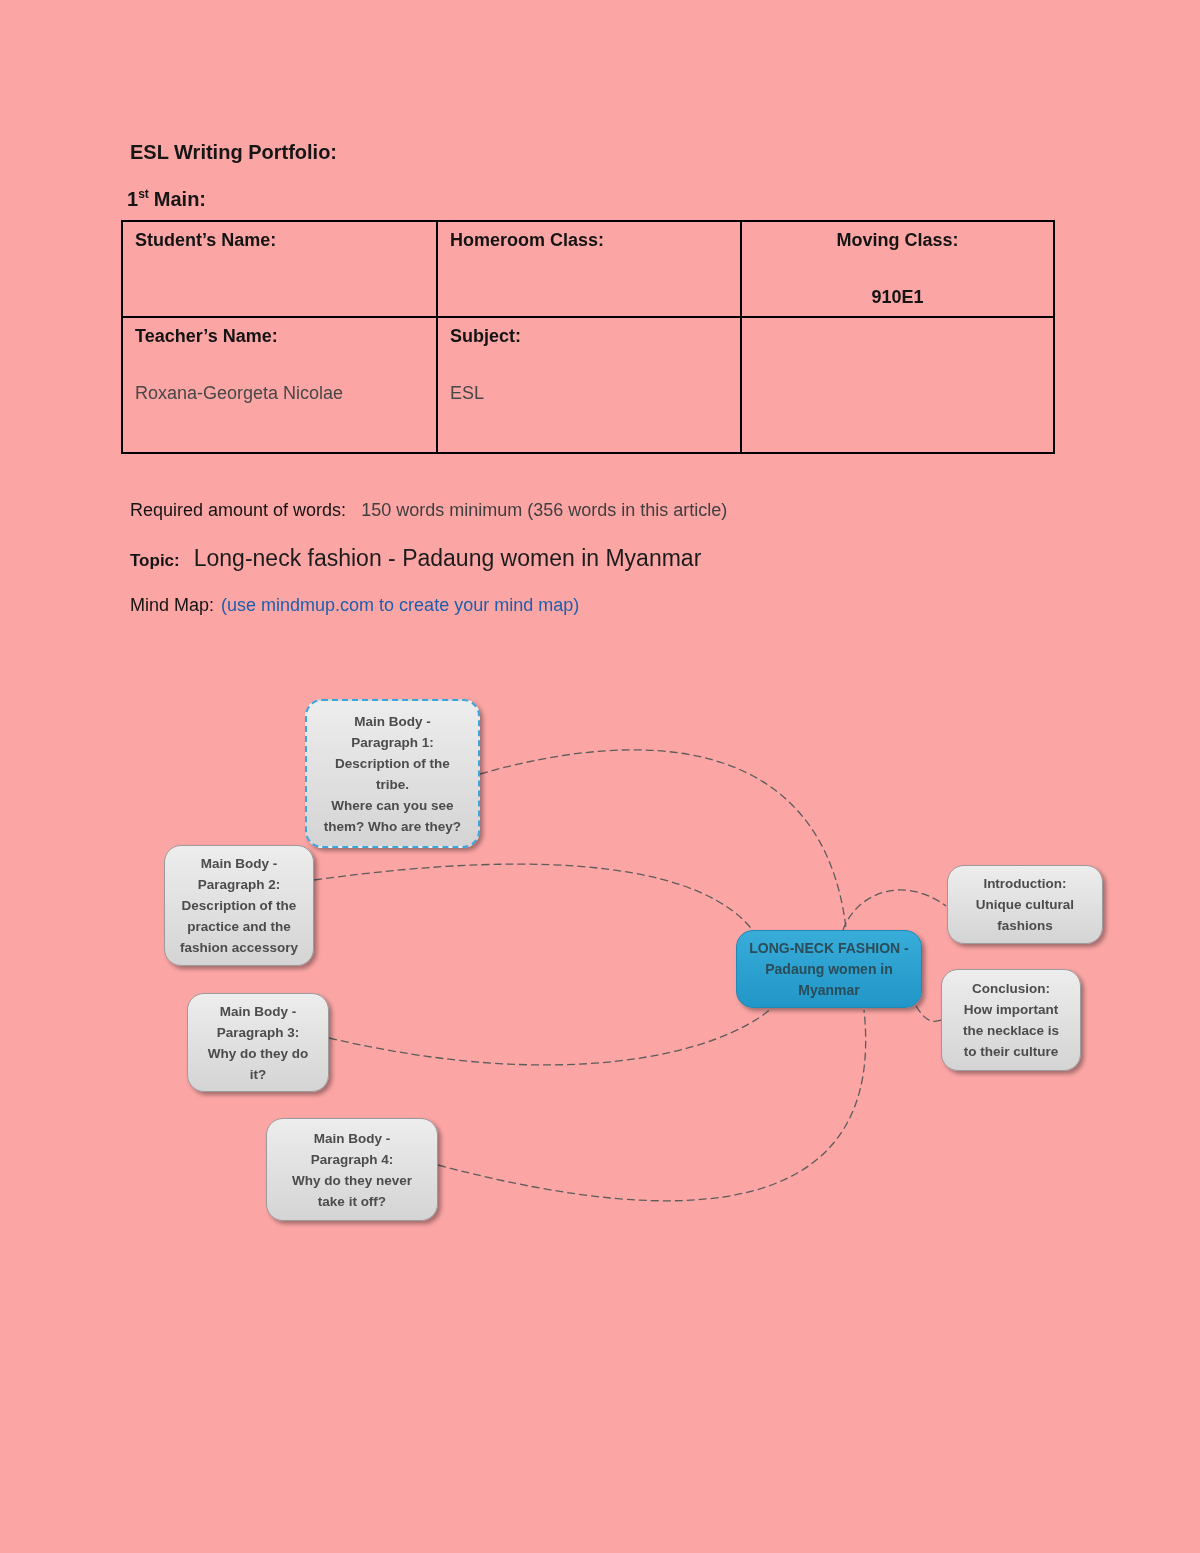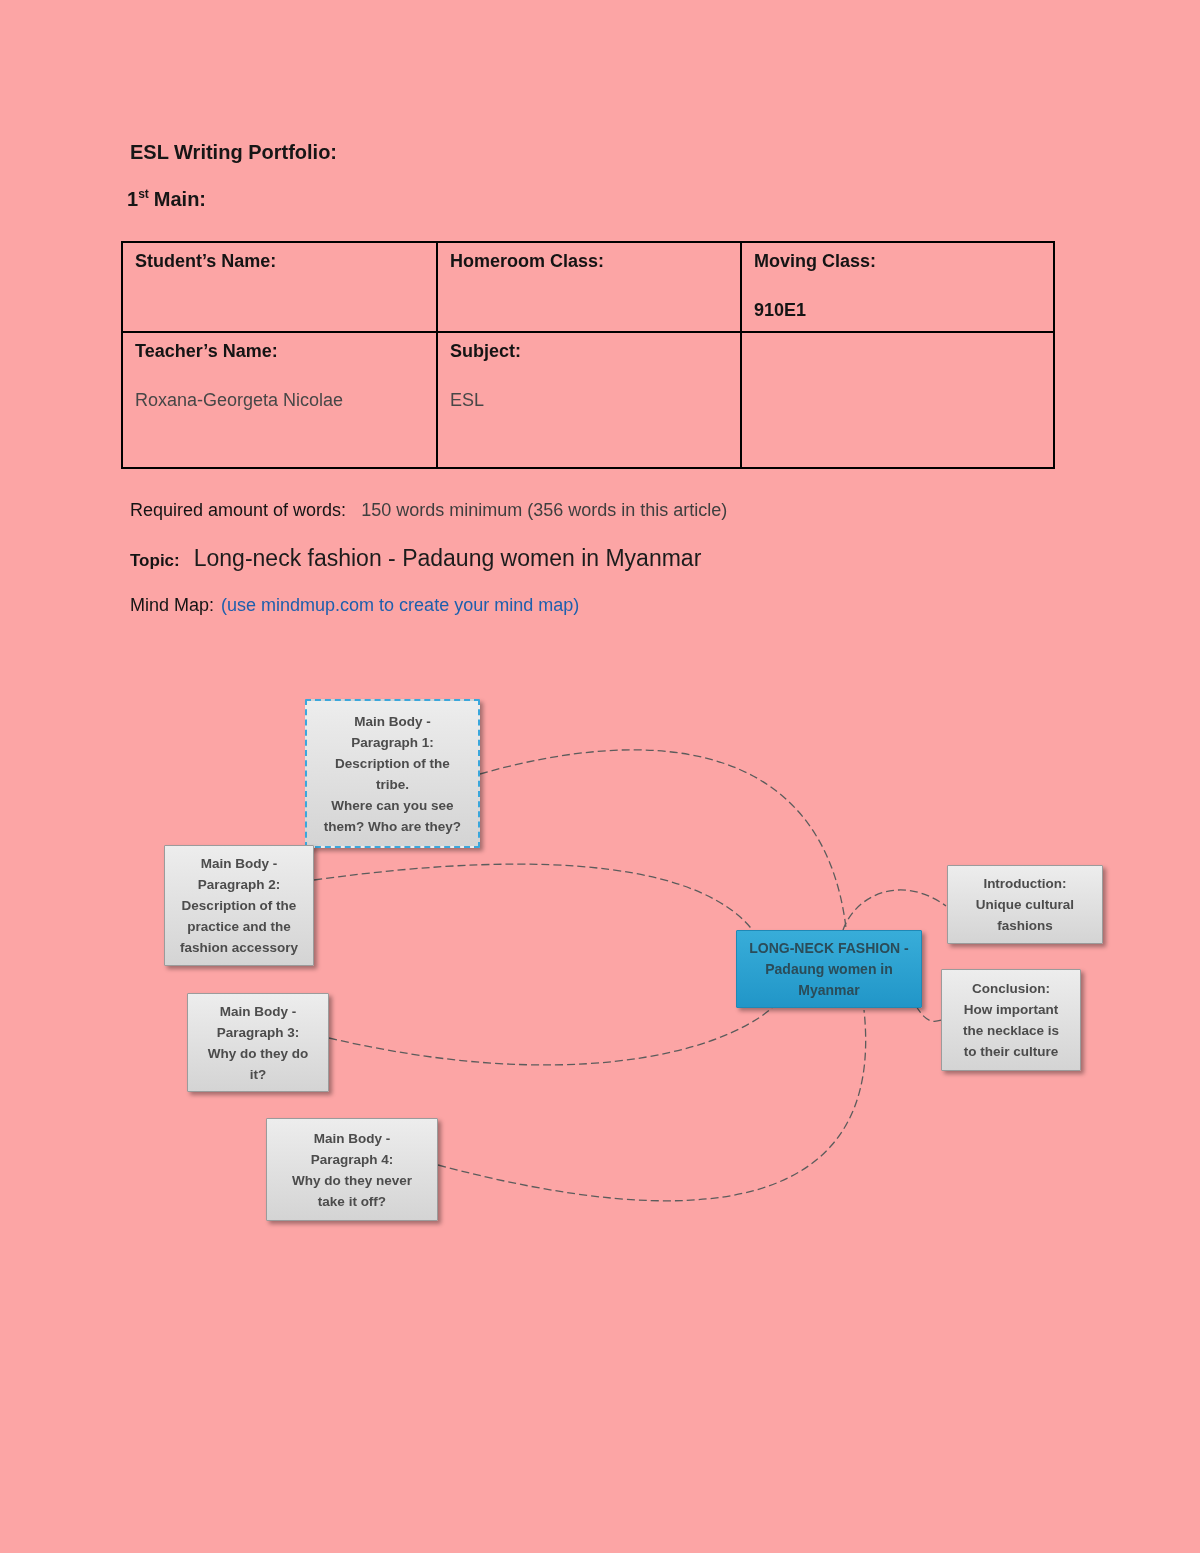--- a/index.html
+++ b/index.html
@@ -22,36 +22,36 @@
   .doc-draft {
     left: 127px; top: 187px;
     font-size: 20px; font-weight: bold; color: #161616;
   }
   .doc-draft sup { font-size: 12px; }
   .doc-draft .draft-rest { margin-left: 5px; }
 
   
   .info-table {
     position: absolute;
-    left: 121px; top: 241px;
+    left: 121px; top: 220px;
     width: 932px;
     border-collapse: collapse;
     table-layout: fixed;
   }
   .info-table td {
     border: 2px solid #000000;
     vertical-align: top;
     padding: 8px 12px;
     font-size: 18px;
   }
   .info-table tr:nth-child(1) td { height: 90px; }
   .info-table tr:nth-child(2) td { height: 136px; border-radius: 30px; }
-  .col1 { width: 315px; } .col2 { width: 304px; } .col3 { width: 313px; }
+  .col1 { width: 315px; } .col2 { width: 304px; } .col3 { width: 313px; text-align: center; }
   .cell-label { font-weight: bold; color: #141414; }
-  .cell-value { margin-top: 28px; color: #474747; }
+  .cell-value { margin-top: 36px; color: #474747; }
   .cell-value.strong { font-weight: bold; color: #141414; }
 
   .doc-required { left: 130px; top: 500px; font-size: 18px; color: #141414; }
   .doc-required .req-label { font-weight: normal; margin-right: 15px; text-align: right; }
   .doc-required .req-value { color: #3f3f3f; }
 
   .doc-topic { left: 130px; top: 545px; font-size: 17px; color: #141414; }
   .doc-topic .topic-label { font-weight: bold; margin-right: 14px; }
   .doc-topic .topic-value { font-size: 23px; font-weight: normal; color: #1c1c1c; }
 
@@ -72,21 +72,21 @@
     align-items: center;
     justify-content: center;
     text-align: center;
     white-space: pre-line;
     font-weight: bold;
     font-size: 13.5px;
     line-height: 21px;
     color: #4c4c4c;
     background: linear-gradient(#ededed, #d4d4d4);
     border: 1px solid #9b9b9b;
-    border-radius: 1px;
+    border-radius: 17px;
     box-shadow: 3px 3px 4px rgba(0,0,0,0.35);
     padding: 4px 6px;
     cursor: pointer;
   }
   .mm-node.selected {
     border: 2px dashed #3aa7dc;
   }
   .mm-node.center {
     background: linear-gradient(#38add9, #2196c8);
     border: 1px solid #1f88b5;

